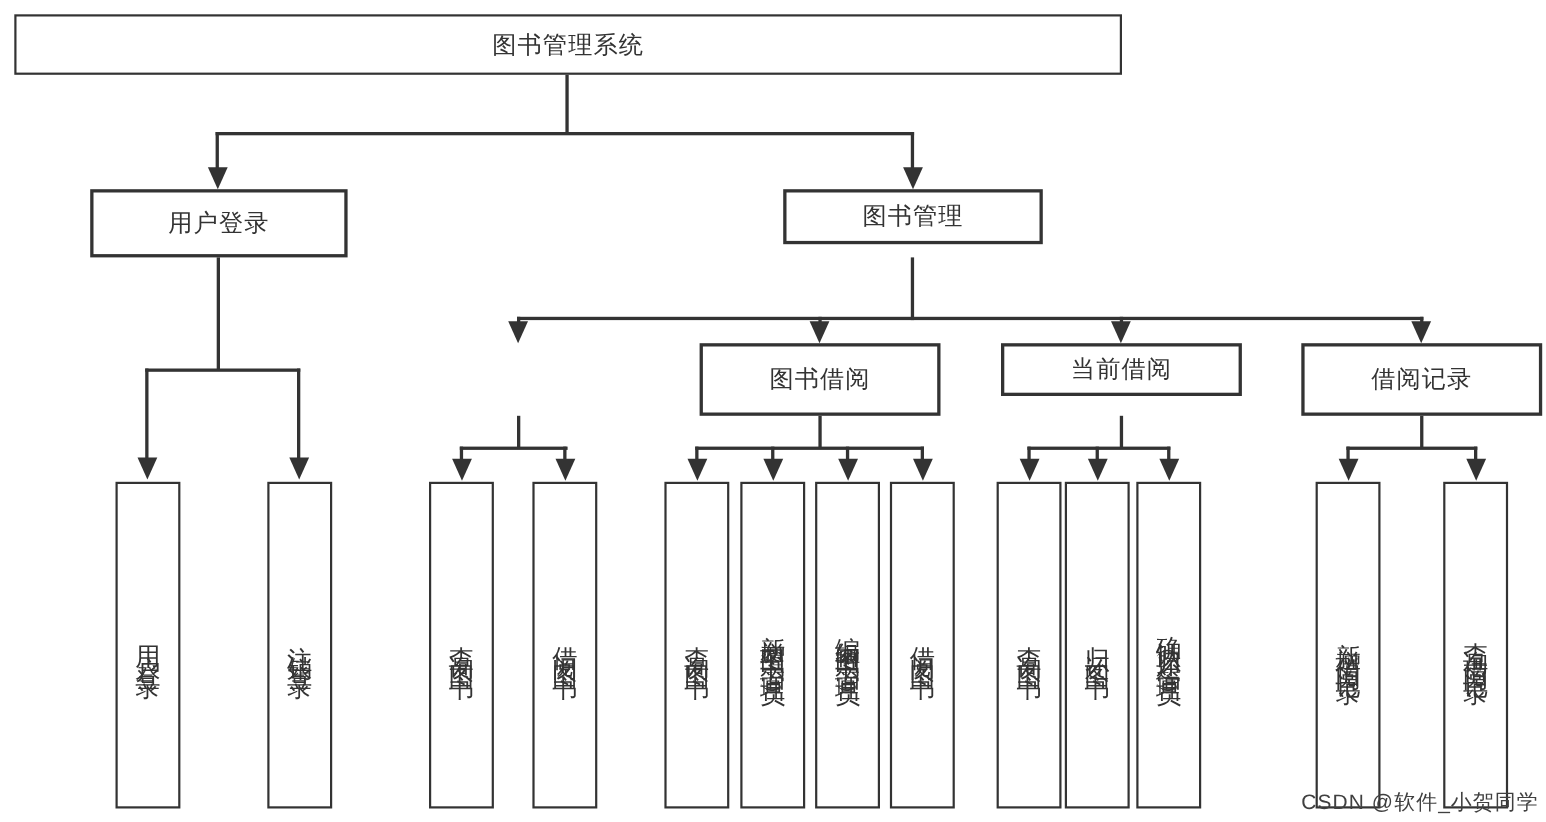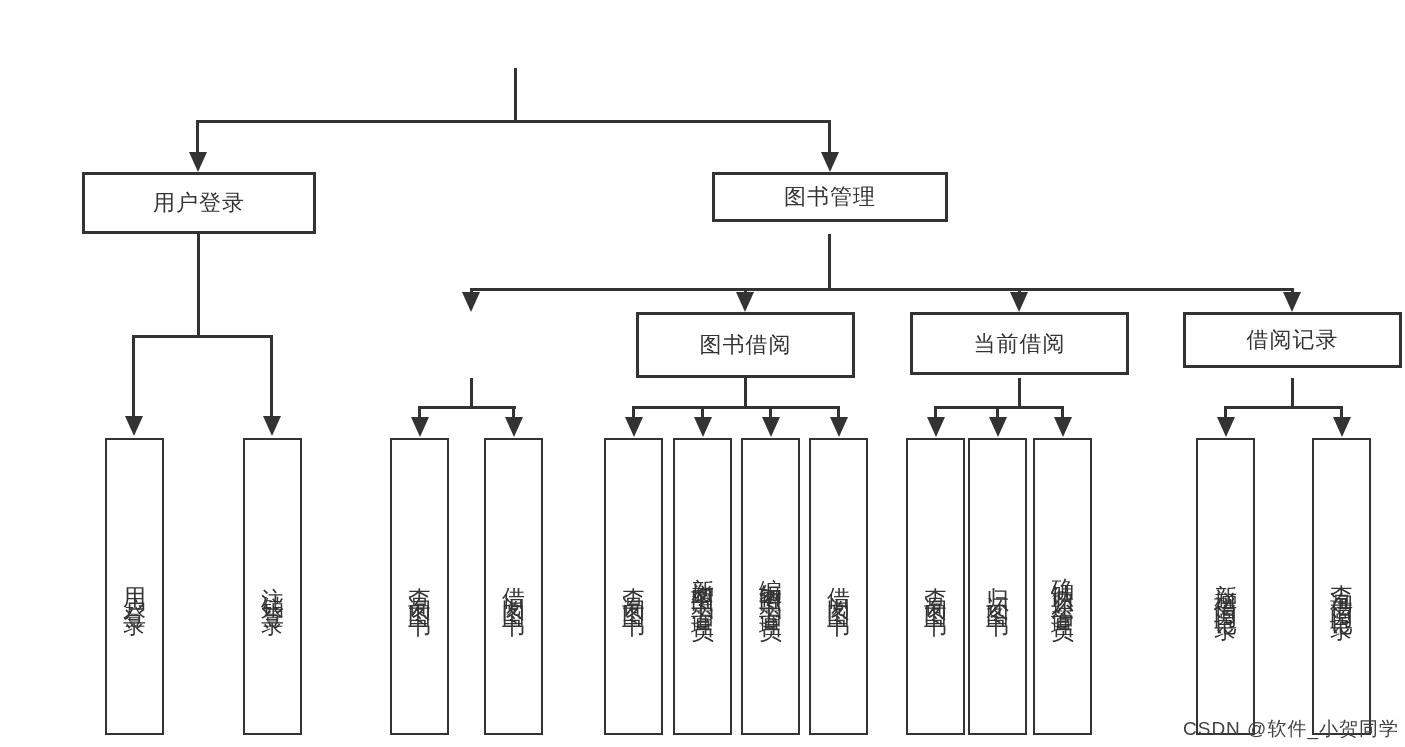--- a/index.html
+++ b/index.html
@@ -61,20 +61,23 @@
     letter-spacing: 1px;
     white-space: nowrap;
     z-index: 5;
   }
 </style>
 </head>
 <body>
 
 <div class="canvas">
 
+  <div class="box" style="left:13px; top:13px; width:1007px; height:55px;">
+    <span class="lbl">图书管理系统</span>
+  </div>
 
   <div class="vline" style="left:514px; top:68px; height:54px;"></div>
   <div class="hline" style="left:196px; top:120px; width:635px;"></div>
   <div class="vline" style="left:196px; top:120px; height:34px;"></div>
   <div class="arrow" style="left:189px; top:152px;"></div>
   <div class="vline" style="left:828px; top:120px; height:34px;"></div>
   <div class="arrow" style="left:821px; top:152px;"></div>
 
   <div class="box mid" style="left:82px; top:172px; width:234px; height:62px;">
     <span class="lbl">用户登录</span>
@@ -97,24 +100,24 @@
   <div class="vline" style="left:744px; top:288px; height:8px;"></div>
   <div class="arrow" style="left:736px; top:292px;"></div>
   <div class="vline" style="left:1018px; top:288px; height:8px;"></div>
   <div class="arrow" style="left:1010px; top:292px;"></div>
   <div class="vline" style="left:1291px; top:288px; height:8px;"></div>
   <div class="arrow" style="left:1283px; top:292px;"></div>
 
   <div class="box mid" style="left:636px; top:312px; width:219px; height:66px;justify-content:center;">
     <span class="lbl">图书借阅</span>
   </div>
-  <div class="box mid" style="left:910px; top:312px; width:219px; height:63px;font-family:Liberation Mono, monospace;">
+  <div class="box mid" style="left:910px; top:312px; width:219px; height:48px;font-family:Liberation Mono, monospace;">
     <span class="lbl">当前借阅</span>
   </div>
-  <div class="box mid" style="left:1183px; top:312px; width:219px; height:56px;">
+  <div class="box mid" style="left:1183px; top:312px; width:219px; height:66px;">
     <span class="lbl">借阅记录</span>
   </div>
 
   <div class="vline" style="left:470px; top:378px; height:30px;"></div>
   <div class="hline" style="left:418px; top:406px; width:98px;"></div>
   <div class="vline" style="left:418px; top:406px; height:12px;"></div>
   <div class="arrow" style="left:411px; top:417px;"></div>
   <div class="vline" style="left:512px; top:406px; height:12px;"></div>
   <div class="arrow" style="left:505px; top:417px;"></div>
 

